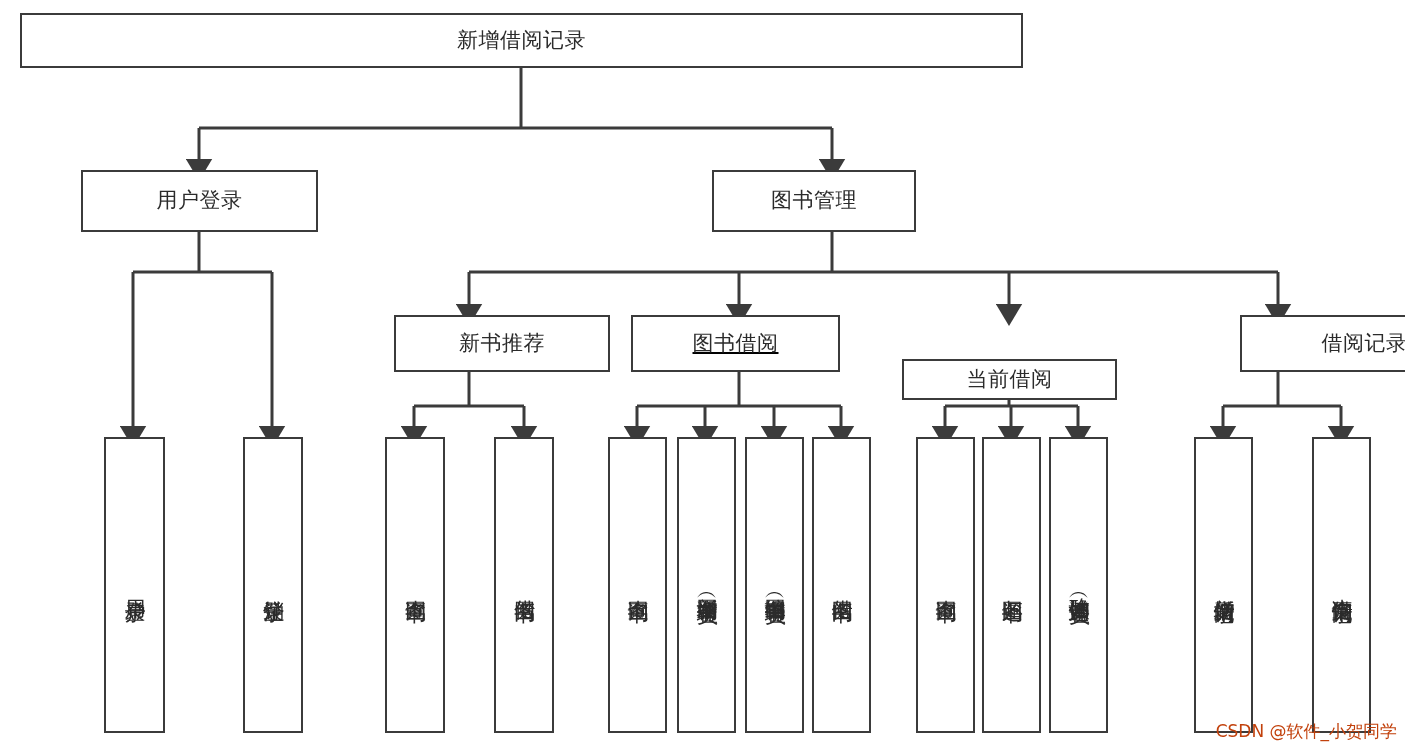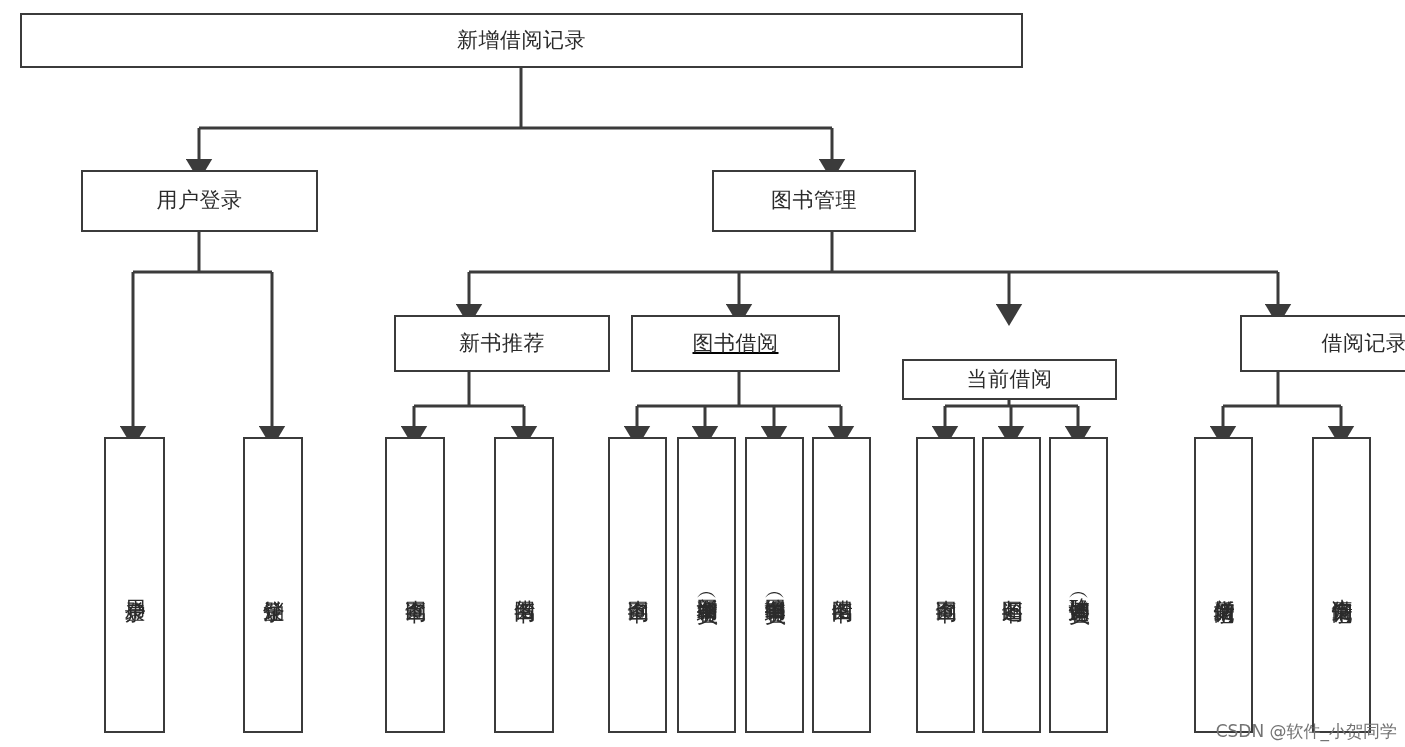--- a/index.html
+++ b/index.html
@@ -52,21 +52,21 @@
     color: #2b2b2b;
     line-height: 1.32;
     letter-spacing: 1px;
     text-align: center;
   }
   .watermark {
     position: absolute;
     right: 8px;
     bottom: 4px;
     font-size: 17px;
-    color: #737373;
+    color: #c2410c;
     white-space: nowrap;
     font-family: "DejaVu Sans", "Liberation Sans", sans-serif;
   }
 </style>
 </head>
 <body>
 
 <div id="diagram-root">
 
   <svg class="diagram-canvas" viewBox="0 0 1405 747">

